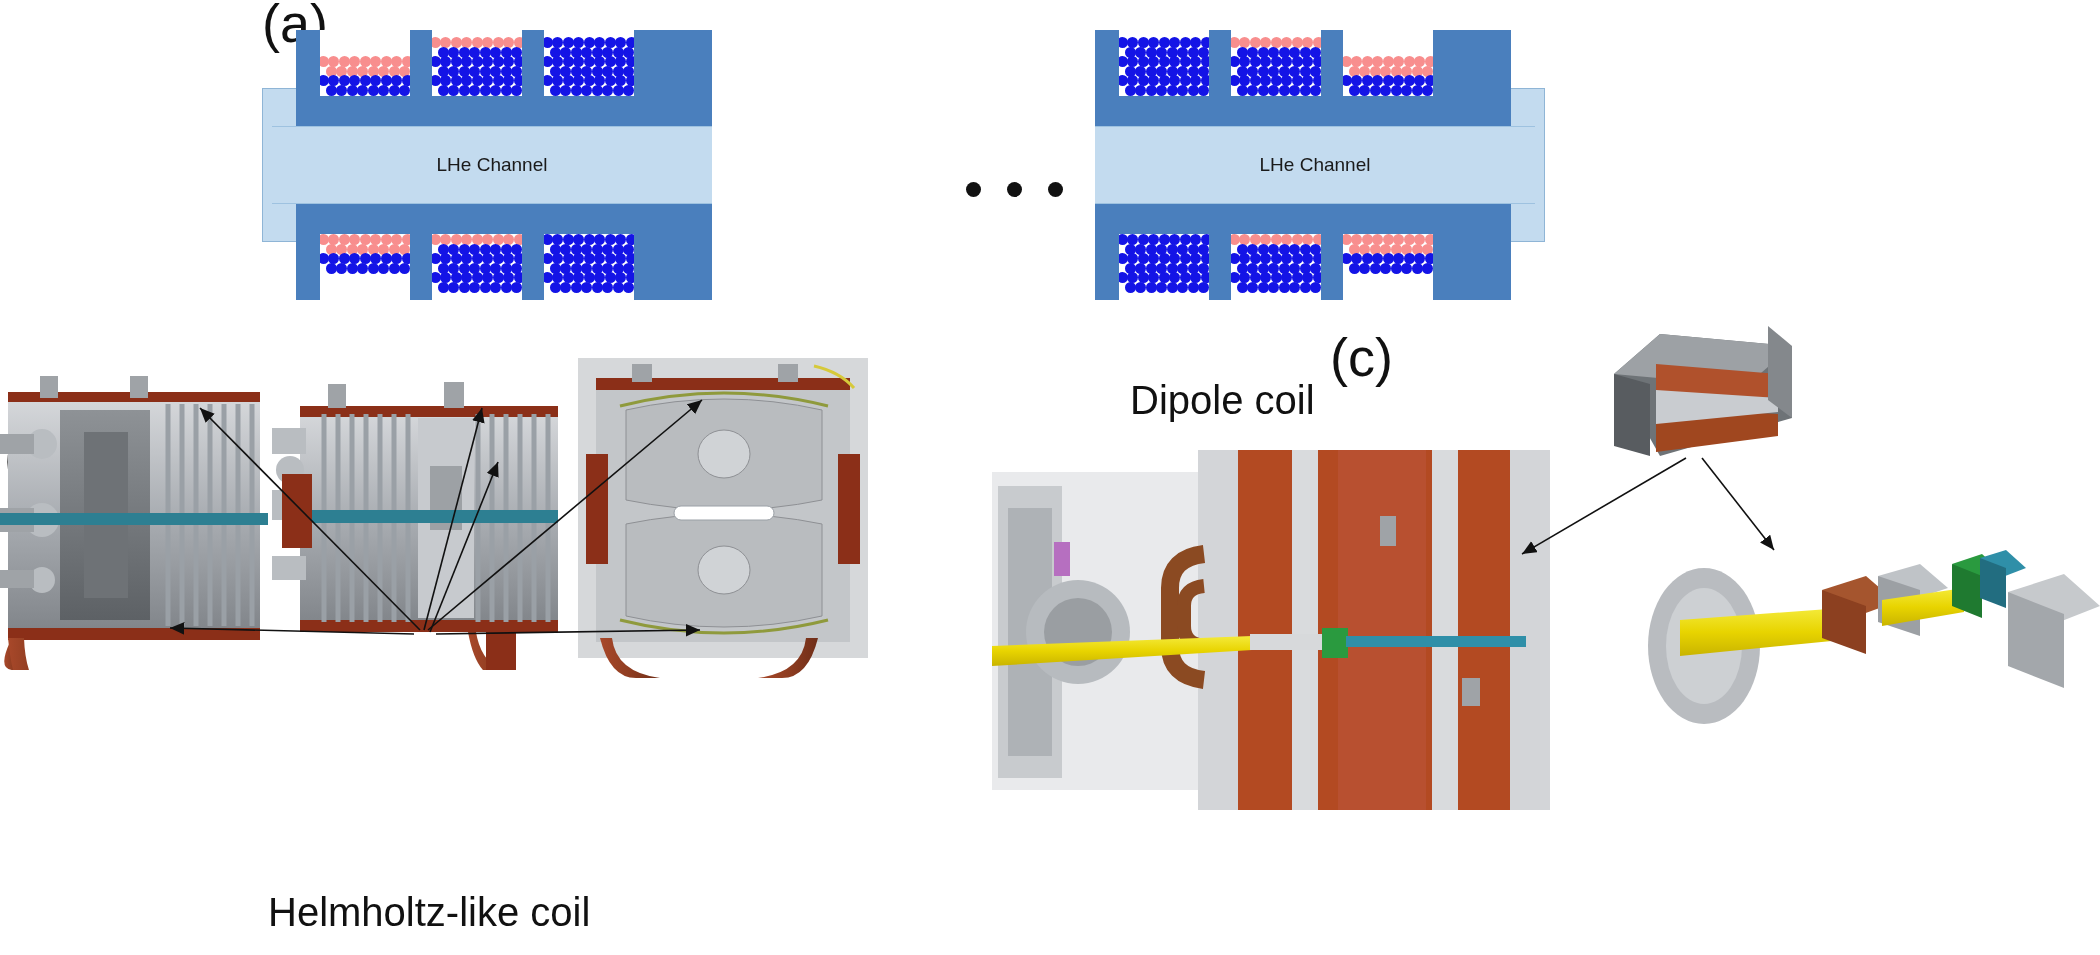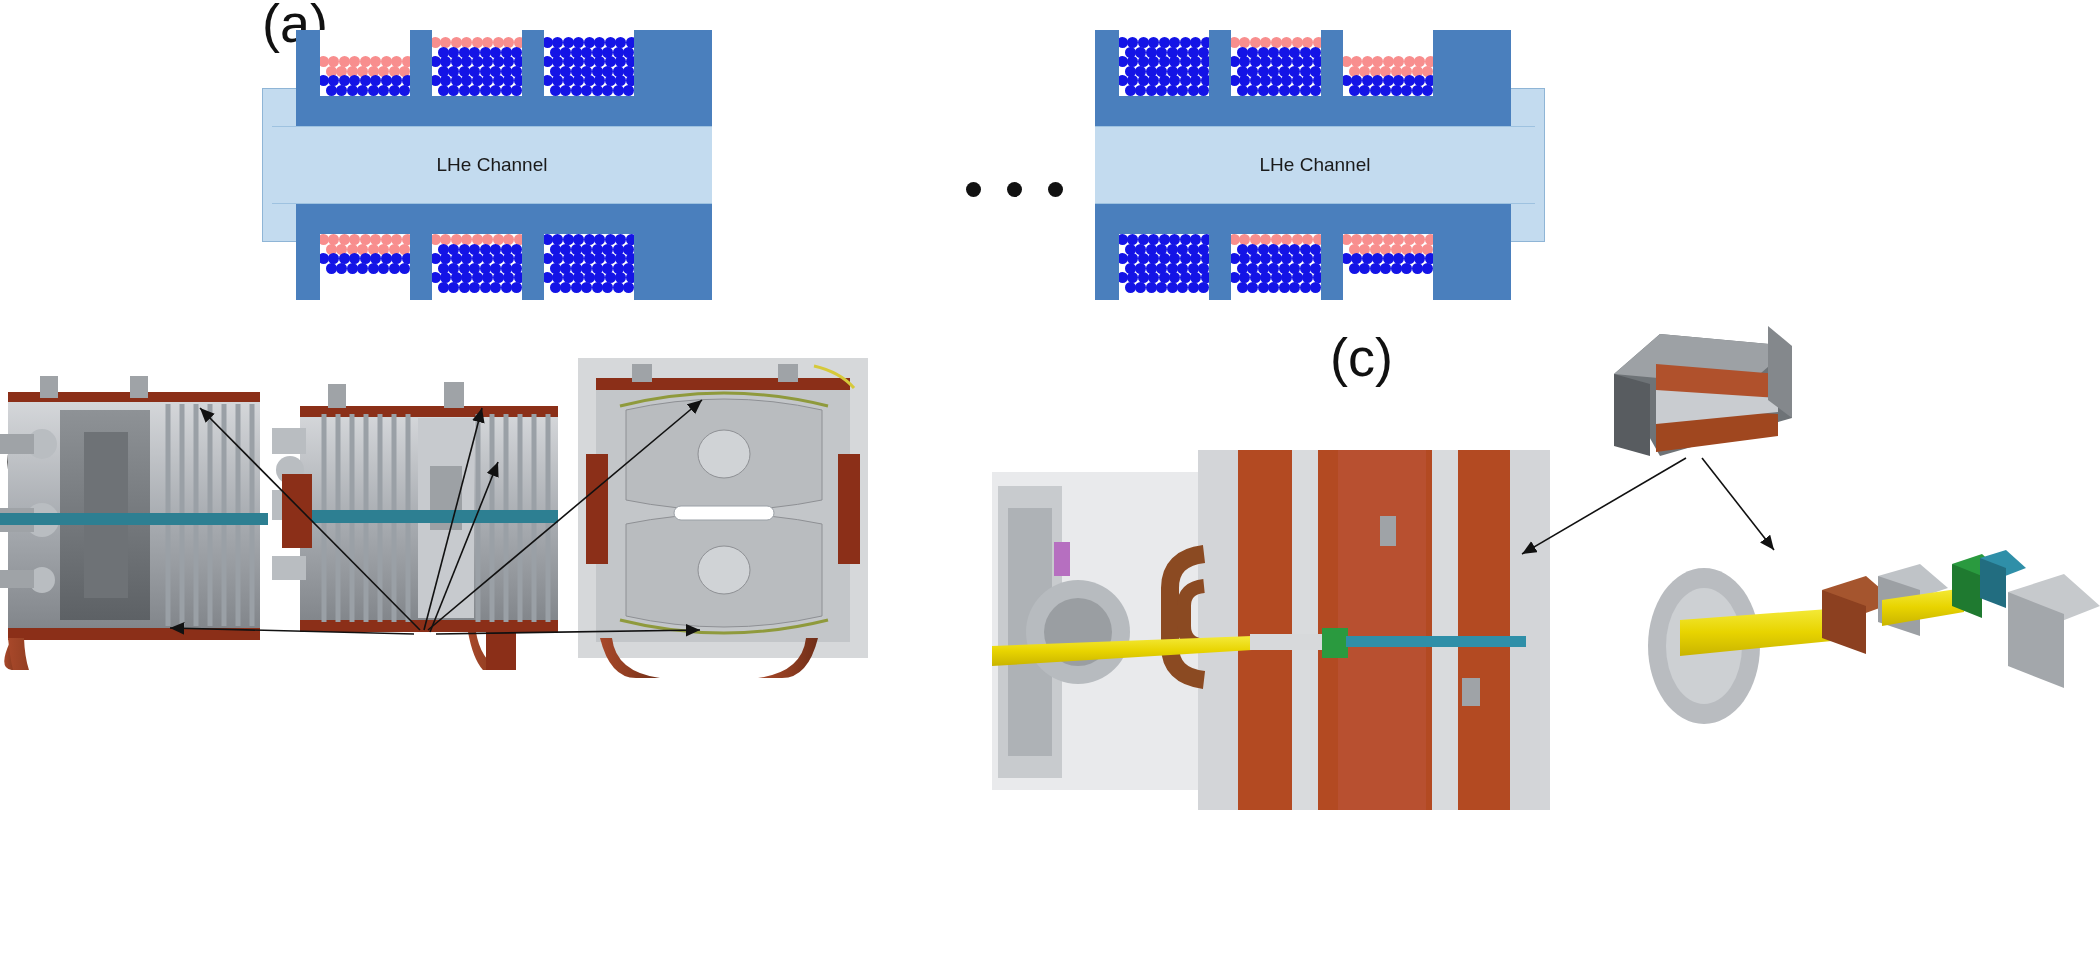--- a/index.html
+++ b/index.html
@@ -896,20 +896,21 @@
     <g stroke="#111" stroke-width="1.6" fill="none" marker-end="url(#ah)">
       <path d="M420 300 L200 78"></path>
       <path d="M424 300 L482 78"></path>
       <path d="M428 300 L702 70"></path>
       <path d="M414 304 L170 298"></path>
       <path d="M436 304 L700 300"></path>
       <path d="M430 302 L498 132"></path>
     </g>
   </svg>
 
+  <div class="cap" style="left:268px;top:560px;">Helmholtz-like coil</div>
 </div>
 
 <div id="panel-c" style="left:1330px;top:330px;width:770px;height:625px;">
   <div class="panel-label" style="left:0px;top:0px;">(c)</div>
 
   <div class="cad" style="left:-338px;top:120px;width:670px;height:360px;">
     <svg width="670" height="360" viewBox="0 0 670 360">
       <defs>
         <linearGradient id="gBeam" x1="0" y1="0" x2="0" y2="1">
           <stop offset="0%" stop-color="#f4ea3a"></stop>
@@ -970,13 +971,14 @@
     </svg>
   </div>
 
   <svg class="arrowsvg" width="770" height="625">
     <g stroke="#111" stroke-width="1.6" fill="none" marker-end="url(#ah)">
       <path d="M356 128 L192 224"></path>
       <path d="M372 128 L444 220"></path>
     </g>
   </svg>
 
+  <div class="cap" style="left:-200px;top:48px;">Dipole coil</div>
 </div>
 
 </body></html>

